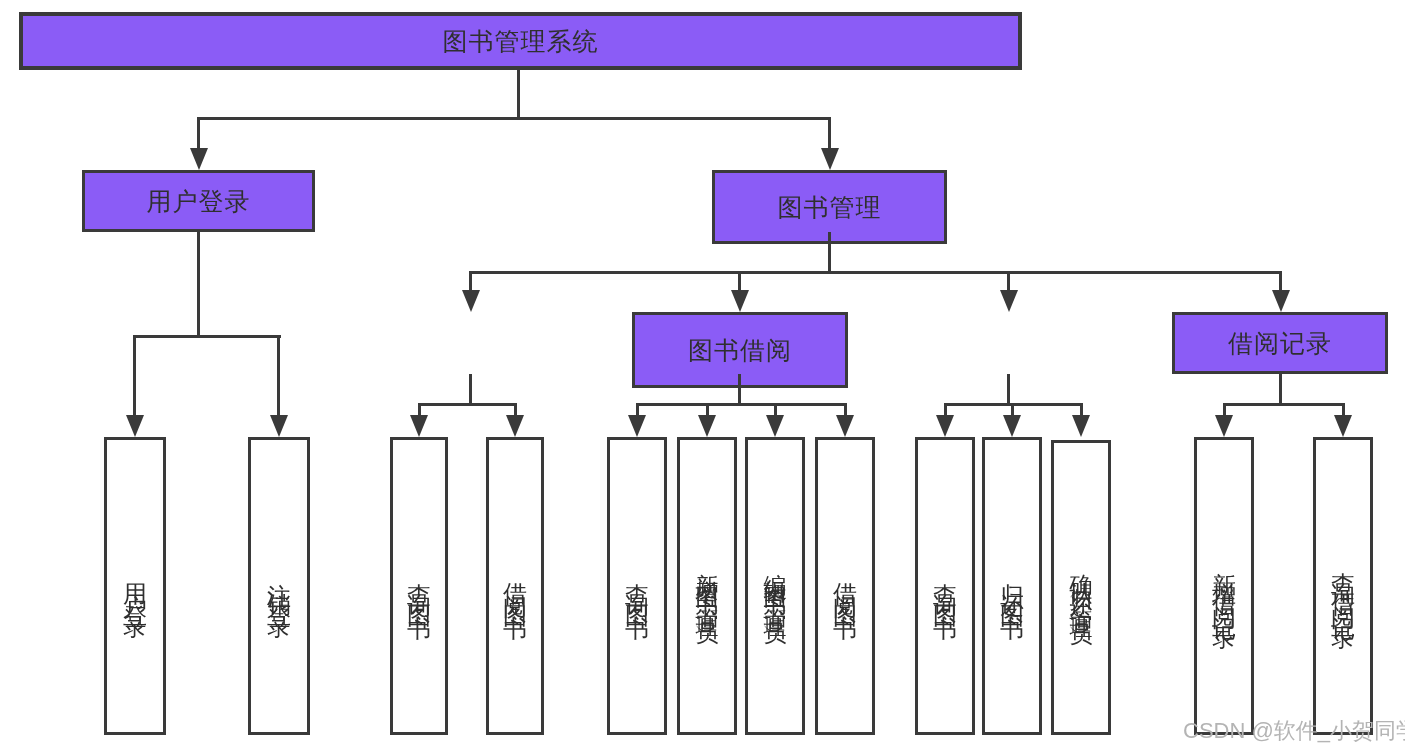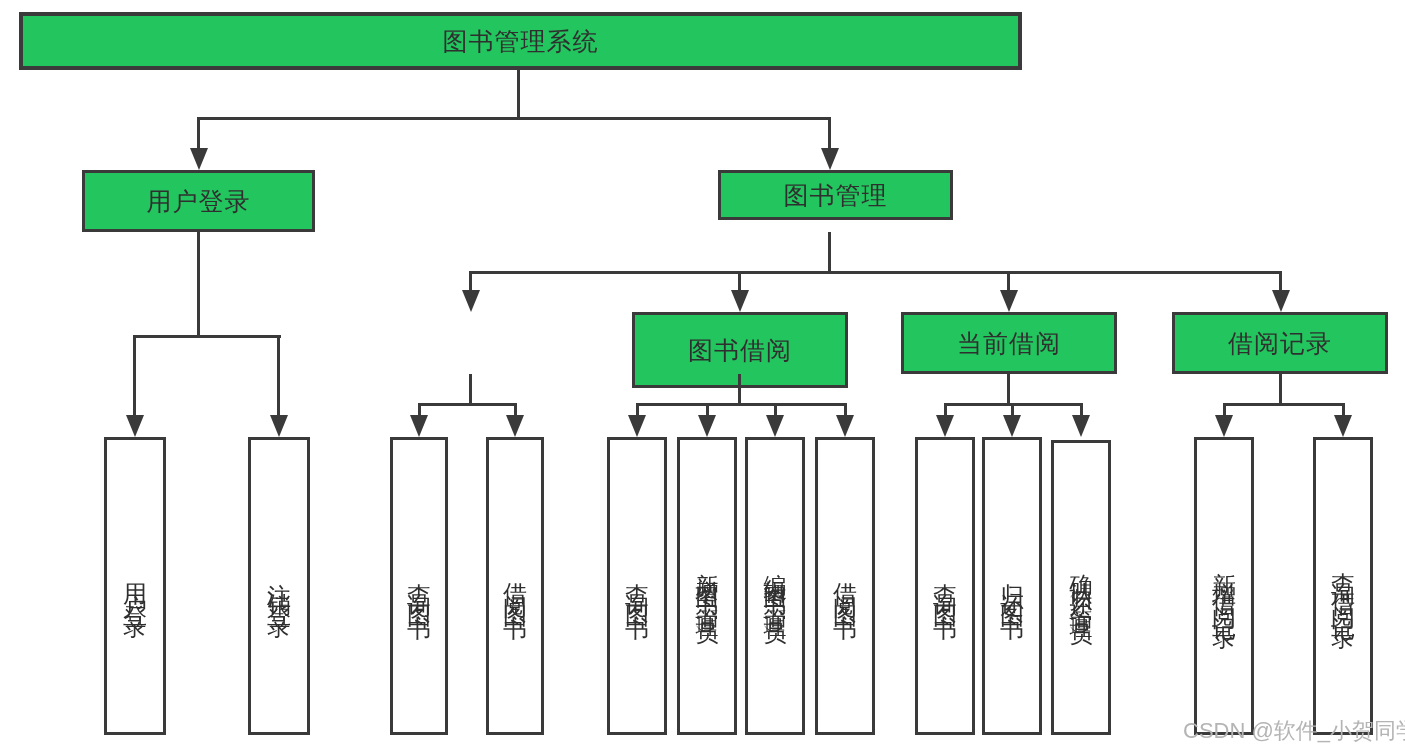--- a/index.html
+++ b/index.html
@@ -13,21 +13,21 @@
     position:relative;
     width:1405px;height:747px;
     background:var(--bg);
     font-family:"Liberation Sans","DejaVu Sans",sans-serif;
     overflow:hidden;
   }
   .hbox{
     position:absolute;
     box-sizing:border-box;
     border:3px solid var(--line);
-    background:#22c55e;
+    background:#8b5cf6;
     display:flex;align-items:center;justify-content:center;
     font-size:25px;color:var(--text);
     letter-spacing:1px;
     white-space:nowrap;
   }
   .hbox.root{border-width:4px;font-size:25px;}
   .vbox{
     position:absolute;
     box-sizing:border-box;
     border:3px solid var(--line);
@@ -63,42 +63,41 @@
   <div class="hbox root" style="left:19px;top:12px;width:1003px;height:58px;">图书管理系统</div>
 
   <div class="line" style="left:517px;top:70px;width:3px;height:48px;"></div>
   <div class="line" style="left:197px;top:117px;width:634px;height:3px;"></div>
   <div class="line" style="left:197px;top:117px;width:3px;height:33px;"></div>
   <div class="arrow" style="left:190px;top:148px;"></div>
   <div class="line" style="left:828px;top:117px;width:3px;height:33px;"></div>
   <div class="arrow" style="left:821px;top:148px;"></div>
 
   <div class="hbox" style="left:82px;top:170px;width:233px;height:62px;">用户登录</div>
-  <div class="hbox" style="left:712px;top:170px;width:235px;height:50px;margin-left:6px;">图书管理</div>
+  <div class="hbox" style="left:712px;top:170px;width:235px;height:74px;">图书管理</div>
 
   <div class="line" style="left:197px;top:232px;width:3px;height:105px;"></div>
   <div class="line" style="left:133px;top:335px;width:148px;height:3px;"></div>
   <div class="line" style="left:133px;top:335px;width:3px;height:82px;"></div>
   <div class="arrow" style="left:126px;top:415px;"></div>
   <div class="line" style="left:277px;top:335px;width:3px;height:82px;"></div>
   <div class="arrow" style="left:270px;top:415px;"></div>
 
   <div class="line" style="left:828px;top:232px;width:3px;height:41px;"></div>
   <div class="line" style="left:469px;top:271px;width:813px;height:3px;"></div>
   <div class="line" style="left:469px;top:271px;width:3px;height:21px;"></div>
   <div class="arrow" style="left:462px;top:290px;"></div>
   <div class="line" style="left:738px;top:271px;width:3px;height:21px;"></div>
   <div class="arrow" style="left:731px;top:290px;"></div>
   <div class="line" style="left:1007px;top:271px;width:3px;height:21px;"></div>
   <div class="arrow" style="left:1000px;top:290px;"></div>
   <div class="line" style="left:1279px;top:271px;width:3px;height:21px;"></div>
   <div class="arrow" style="left:1272px;top:290px;"></div>
 
   <div class="hbox" style="left:632px;top:312px;width:216px;height:76px;">图书借阅</div>
-  <div class="hbox" style="left:901px;top:312px;width:216px;height:62px;">当前借阅</div>
   <div class="hbox" style="left:1172px;top:312px;width:216px;height:62px;text-align:center;">借阅记录</div>
 
   <div class="line" style="left:469px;top:374px;width:3px;height:32px;"></div>
   <div class="line" style="left:418px;top:403px;width:99px;height:3px;"></div>
   <div class="line" style="left:418px;top:403px;width:3px;height:14px;"></div>
   <div class="arrow" style="left:410px;top:415px;"></div>
   <div class="line" style="left:514px;top:403px;width:3px;height:14px;"></div>
   <div class="arrow" style="left:506px;top:415px;"></div>
 
   <div class="line" style="left:738px;top:374px;width:3px;height:32px;"></div>

